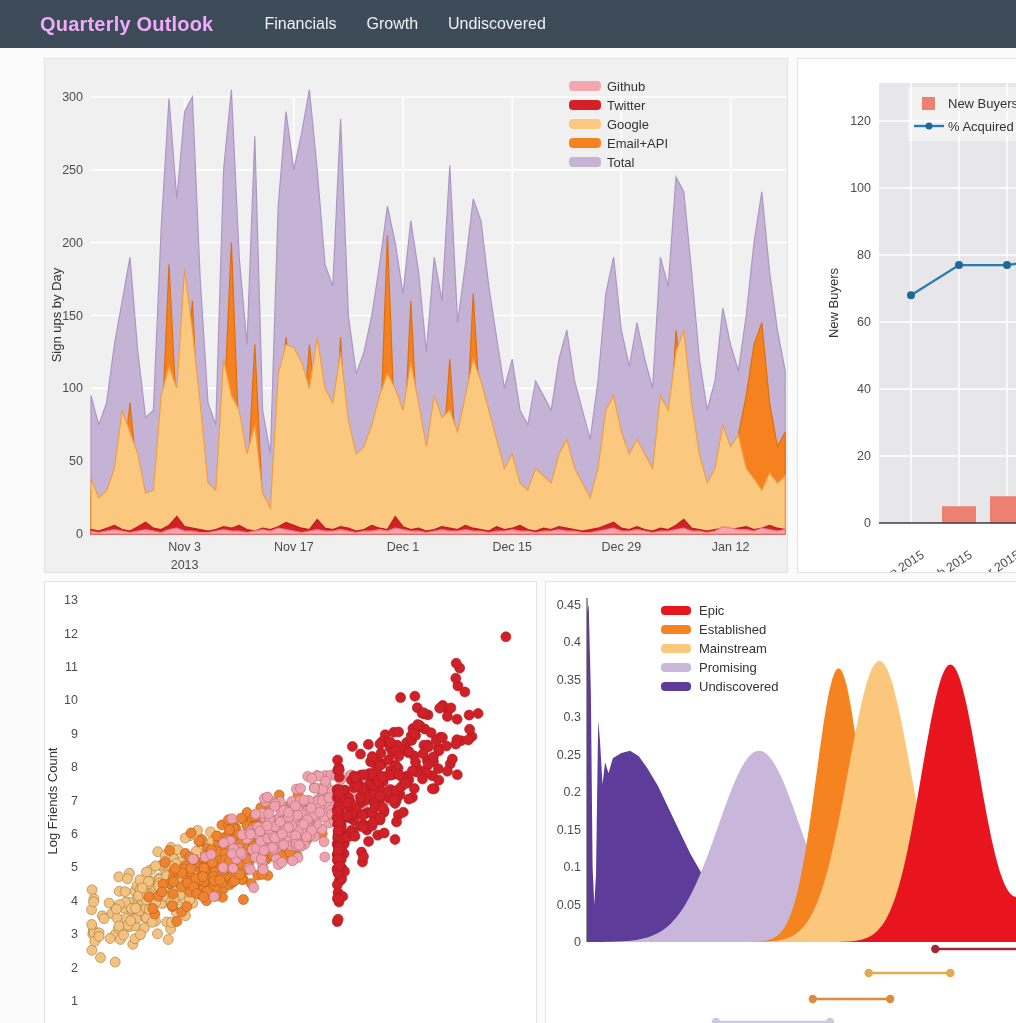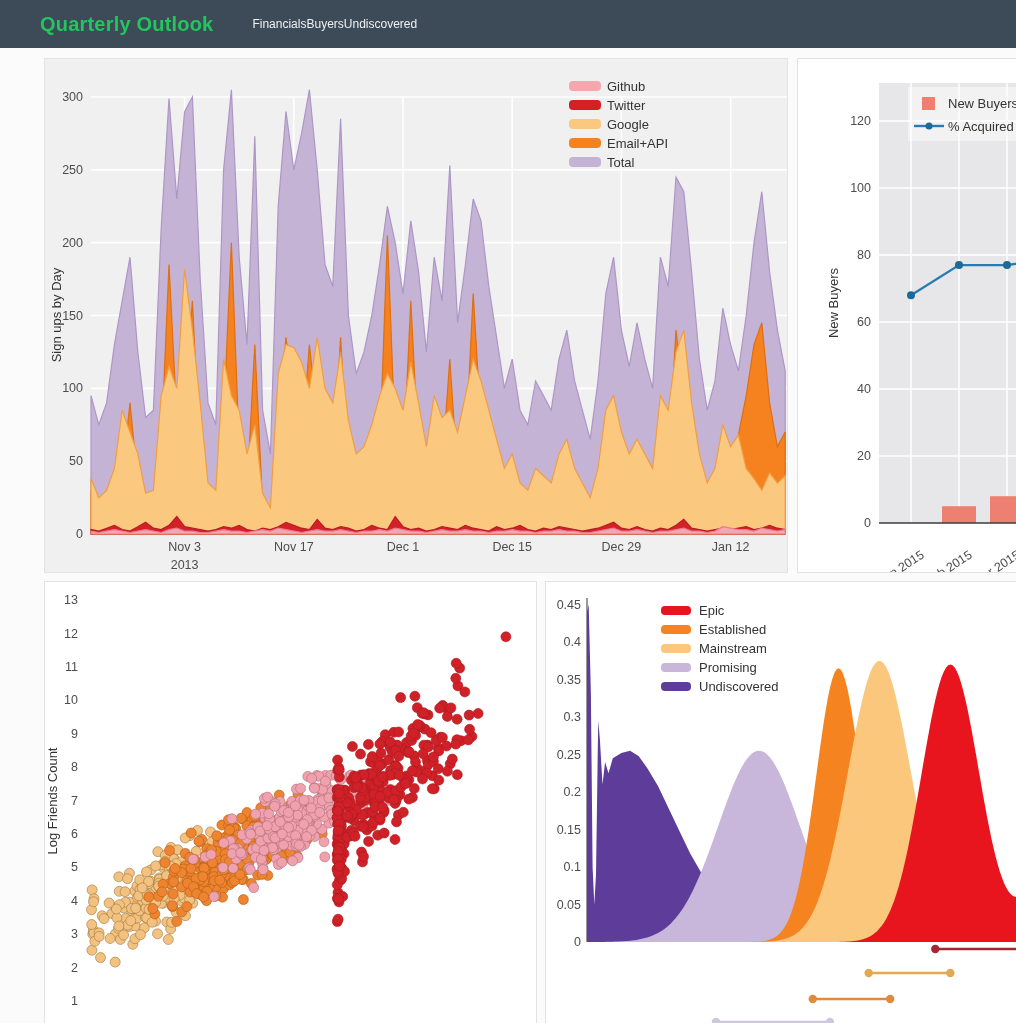--- a/index.html
+++ b/index.html
@@ -1,36 +1,36 @@
 <!DOCTYPE html>
 <html><head>
 <meta charset="utf-8">
 <style>
   html,body{margin:0;padding:0;}
   body{width:1016px;height:1023px;overflow:hidden;background:#fbfbfb;
        font-family:"Liberation Sans","DejaVu Sans",sans-serif;position:relative;}
   .navbar{position:absolute;left:0;top:0;width:1016px;height:48px;background:#3d4a57;
           display:flex;align-items:center;box-sizing:border-box;padding-left:40px;}
-  .nav-title{color:#22c55e;font-size:20px;font-weight:700;letter-spacing:.2px;margin-right:39px;}
-  .nav-link{color:#edf1f4;font-size:12px;cursor:pointer;}
+  .nav-title{color:#f0abfc;font-size:20px;font-weight:700;letter-spacing:.2px;margin-right:21px;}
+  .nav-link{color:#edf1f4;font-size:16px;margin-left:30px;cursor:pointer;}
   .card{position:absolute;background:#ffffff;border:1px solid #e3e3e4;box-sizing:border-box;}
   #card-signups{left:44px;top:58px;width:744px;height:515px;background:#f0f0f1;}
   #card-buyers{left:797px;top:58px;width:380px;height:515px;}
   #card-scatter{left:44px;top:581px;width:493px;height:470px;}
   #card-density{left:545px;top:581px;width:560px;height:470px;}
   svg{display:block;}
   text{font-family:"Liberation Sans","DejaVu Sans",sans-serif;}
 </style>
 </head>
 <body>
 
 <div class="navbar">
   <div class="nav-title">Quarterly Outlook</div>
   <div class="nav-link">Financials</div>
-  <div class="nav-link">Buyers</div>
+  <div class="nav-link">Growth</div>
   <div class="nav-link">Undiscovered</div>
 </div>
 
 <div class="card" id="card-signups">
     <svg width="742" height="513">
       <g>
         <line x1="46" y1="475" x2="742" y2="475" stroke="#ffffff" stroke-width="1.6"></line>
         <line x1="46" y1="402.16666666666663" x2="742" y2="402.16666666666663" stroke="#ffffff" stroke-width="1.6"></line>
         <line x1="46" y1="329.3333333333333" x2="742" y2="329.3333333333333" stroke="#ffffff" stroke-width="1.6"></line>
         <line x1="46" y1="256.5" x2="742" y2="256.5" stroke="#ffffff" stroke-width="1.6"></line>

